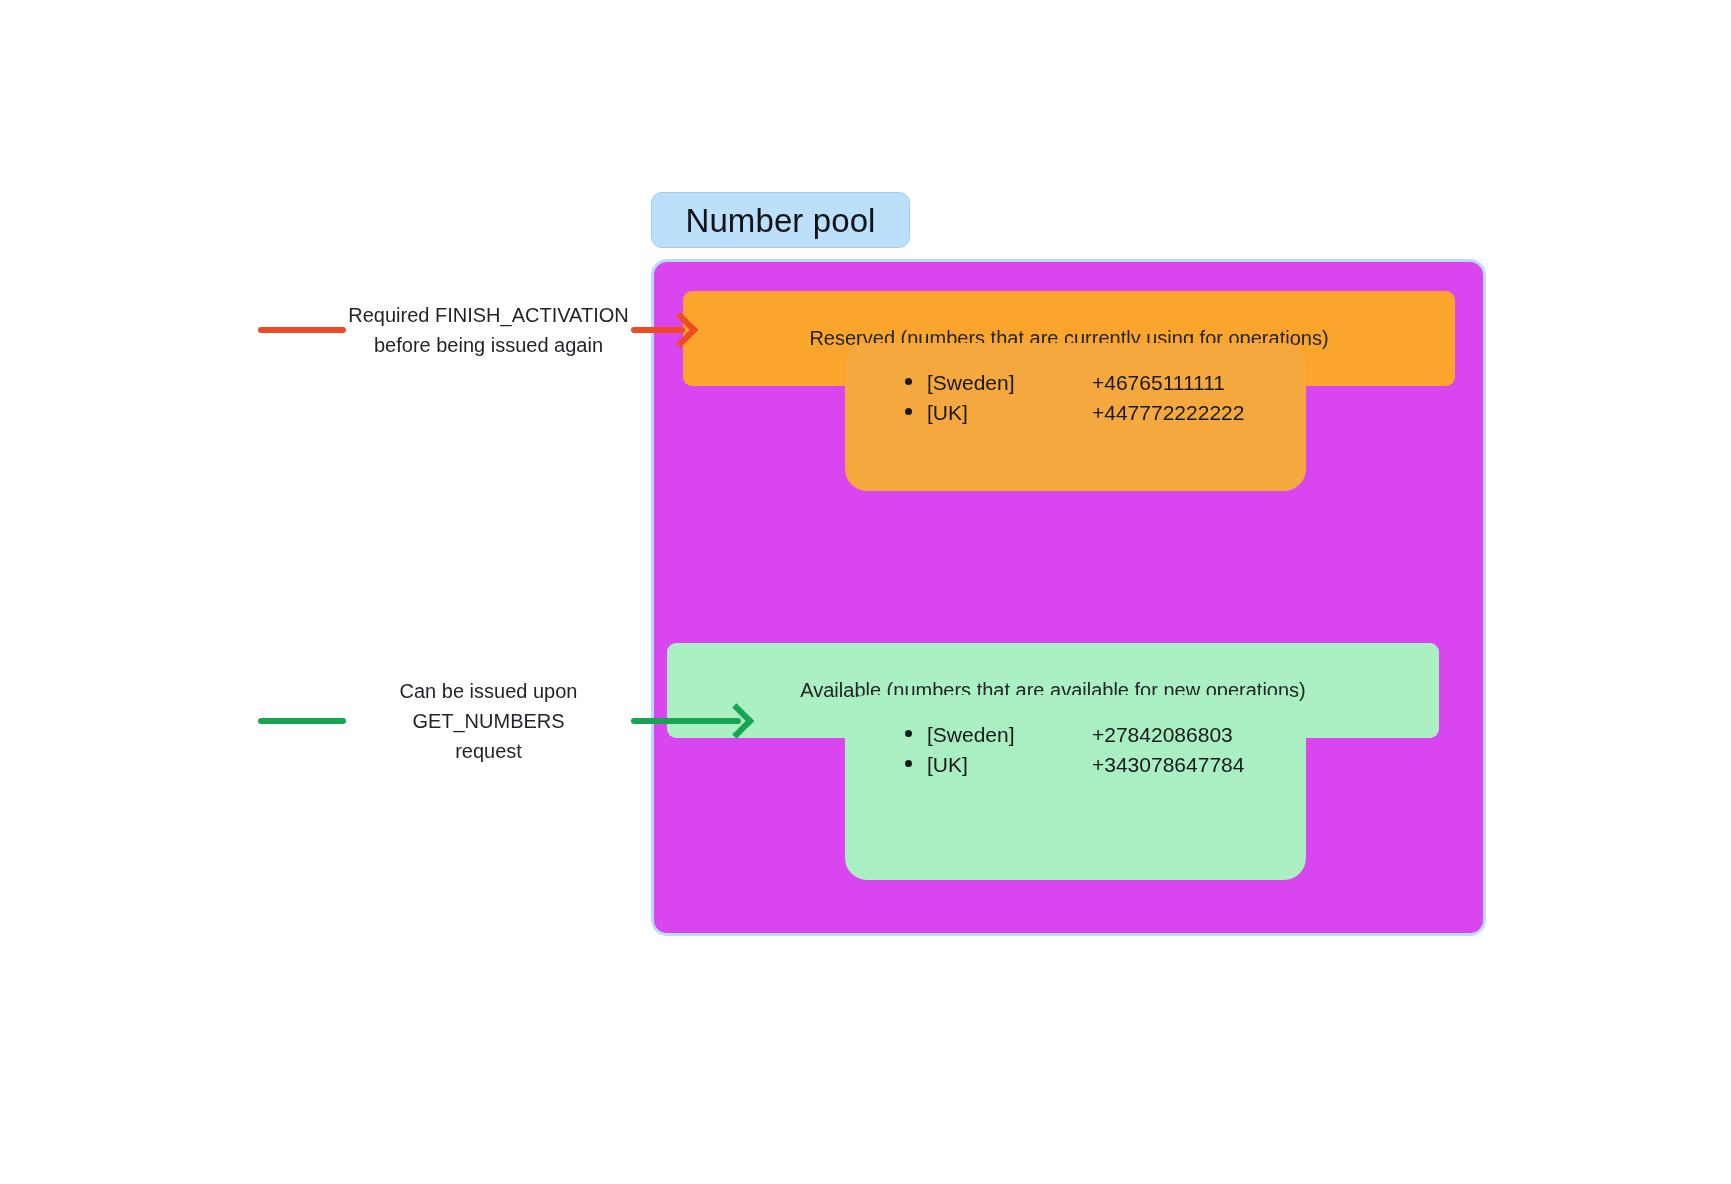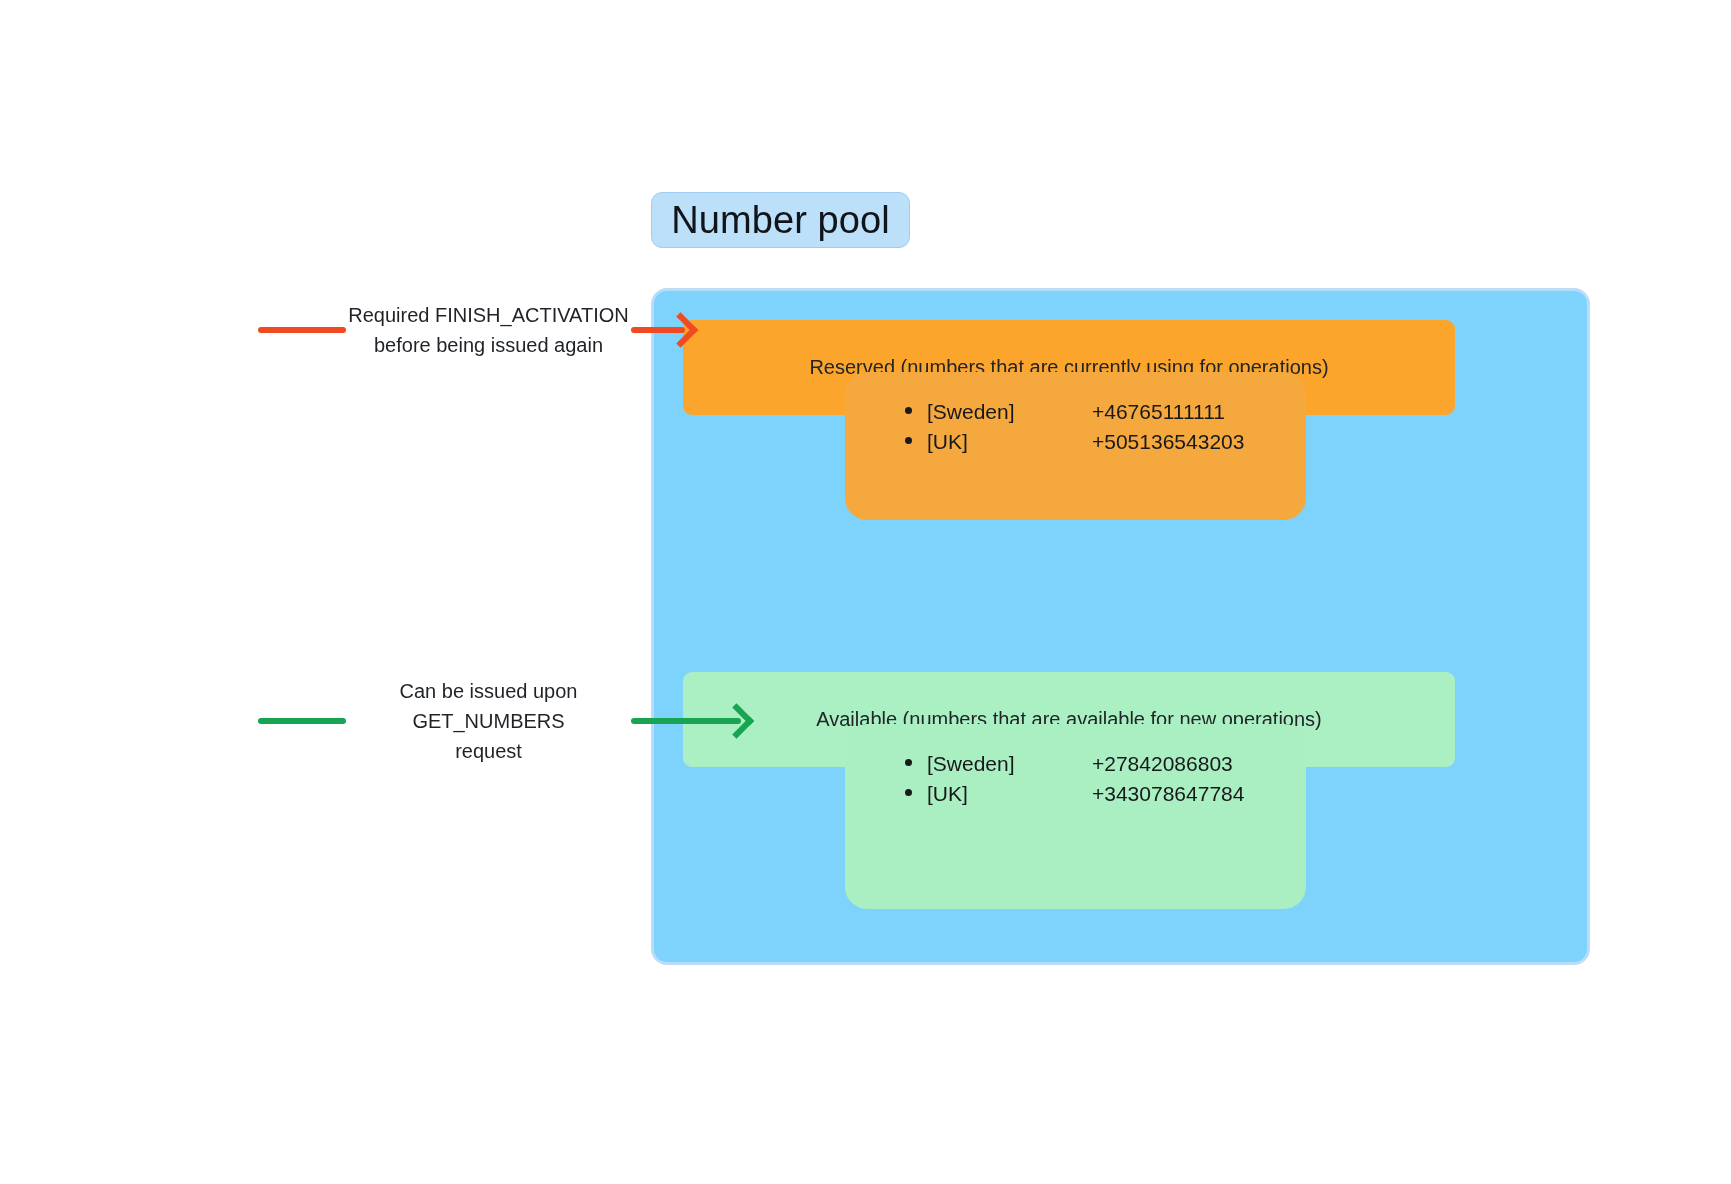--- a/index.html
+++ b/index.html
@@ -25,39 +25,38 @@
     height: 56px;
     background: #bcdffa;
     border: 1.5px solid #9fcdf1;
     border-radius: 11px;
     display: flex;
     align-items: center;
     justify-content: center;
     box-sizing: border-box;
   }
   #pool-badge .badge-text {
-    font-size: 38px;
+    font-size: 33px;
     line-height: 1;
     color: #111418;
     letter-spacing: 0.1px;
     white-space: nowrap;
   }
 
   
   #pool-container {
     position: absolute;
     left: 651px;
     top: 259px;
-    width: 939px;
+    width: 835px;
     height: 677px;
-    background: #7dd3fc;
+    background: #d946ef;
     border: 3px solid #b9ddf8;
     border-radius: 16px;
     box-sizing: border-box;
-    margin-top: 29px;
   }
 
   
   .section-header {
     position: absolute;
     height: 95px;
     border-radius: 9px;
     display: flex;
     align-items: center;
     justify-content: center;
@@ -68,21 +67,21 @@
     color: #212529;
     white-space: nowrap;
   }
   #reserved-header {
     left: 29px;
     top: 29px;
     width: 772px;
     background: #fca52c;
   }
   #available-header {
-    left: 29px;
+    left: 13px;
     top: 381px;
     width: 772px;
     background: #aaf0c3;
   }
 
   
   .list-card {
     position: absolute;
     width: 461px;
     border-radius: 22px;
@@ -207,21 +206,21 @@
   <div id="reserved-list-card" class="list-card">
     <ul class="number-list">
       <li class="number-row">
         <span class="bullet-dot"></span>
         <span class="country-label">[Sweden]</span>
         <span class="phone-number">+46765111111</span>
       </li>
       <li class="number-row">
         <span class="bullet-dot"></span>
         <span class="country-label">[UK]</span>
-        <span class="phone-number">+505136543203</span>
+        <span class="phone-number">+447772222222</span>
       </li>
     </ul>
   </div>
 
   <div id="available-header" class="section-header">
     <span class="section-title">Available (numbers that are available for new operations)</span>
   </div>
 
   <div id="available-list-card" class="list-card">
     <ul class="number-list">

